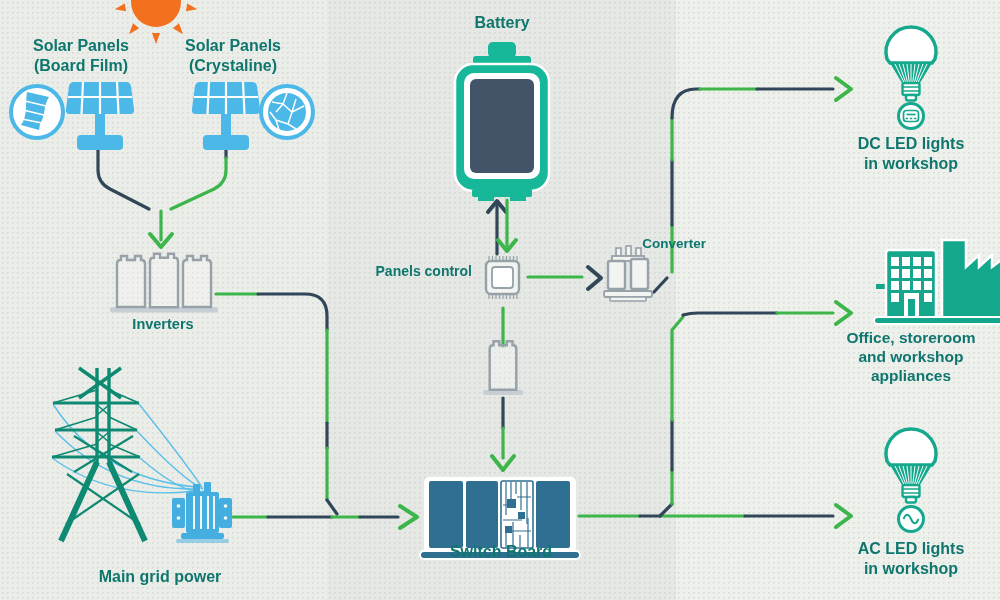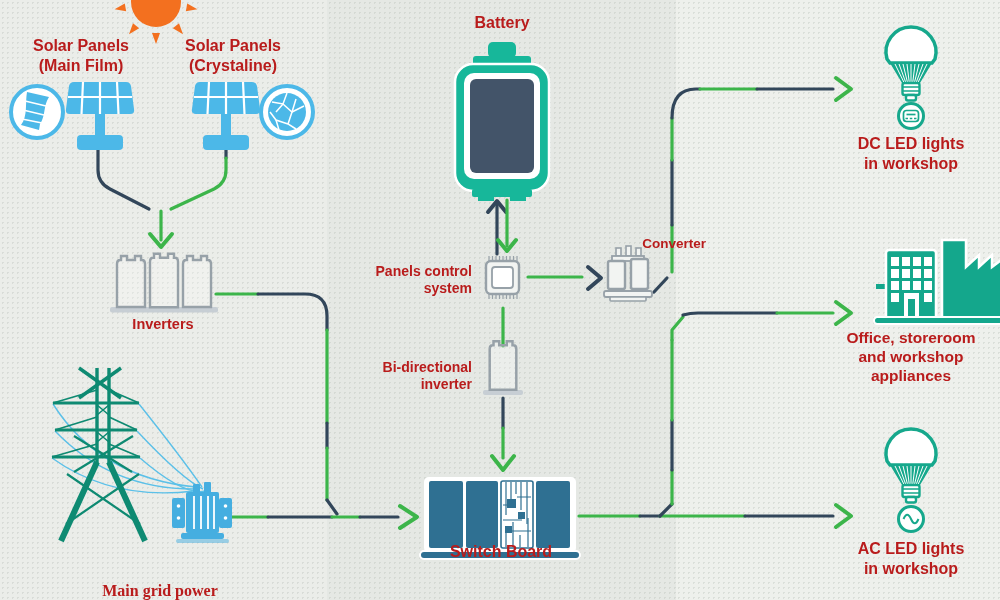--- a/index.html
+++ b/index.html
@@ -5,21 +5,21 @@
   html,body{margin:0;padding:0;}
   #stage{position:relative;width:1000px;height:600px;overflow:hidden;
          font-family:"Liberation Sans",sans-serif;background:#e9ebe7;}
   .band{position:absolute;top:0;bottom:0;
         background-image:radial-gradient(rgba(175,182,173,0.30) 1px,transparent 1px);
         background-size:5px 5px;}
   #band-left{left:0;width:327px;background-color:#ebede9;}
   #band-mid{left:327px;width:349px;background-color:#e5e8e4;}
   #band-right{left:676px;width:324px;background-color:#eef0ec;}
   svg{position:absolute;left:0;top:0;}
-  .lbl{position:absolute;font-weight:bold;color:#b91c1c;text-align:center;line-height:1.22;}
+  .lbl{position:absolute;font-weight:bold;color:#0f766e;text-align:center;line-height:1.22;}
   .lbl.right{text-align:right;}
   .fs16{font-size:16px;} .fs15{font-size:15.5px;} .fs14{font-size:14.5px;}
   .fs14s{font-size:14px;} .fs13{font-size:13.5px;text-align:right;}
 </style>
 </head>
 <body>
 
 <div id="stage">
   <div class="band" id="band-left"></div>
   <div class="band" id="band-mid"></div>
@@ -282,38 +282,33 @@
 
     <use href="#led-bulb" transform="translate(911,428)"></use>
     <g>
       <circle cx="911" cy="519" r="12.5" fill="#fff" stroke="#16a88c" stroke-width="3"></circle>
       <path d="M903.5 519 q3.7 -8.5 7.5 0 t7.5 0" fill="none" stroke="#16a88c" stroke-width="2"></path>
     </g>
   </svg>
 
   <div class="lbl fs16" style="left:6px;top:36px;width:150px;">
     <div>Solar Panels</div>
-    <div>(Main Film)</div>
+    <div>(Board Film)</div>
   </div>
   <div class="lbl fs16" style="left:158px;top:36px;width:150px;">
     <div>Solar Panels</div>
     <div>(Crystaline)</div>
   </div>
   <div class="lbl fs16" style="left:427px;top:13px;width:150px;">Battery</div>
   <div class="lbl fs14" style="left:93px;top:316px;width:140px;">Inverters</div>
   <div class="lbl right fs14s" style="left:312px;top:263px;width:160px;">
     <div>Panels control</div>
-    <div>system</div>
   </div>
   <div class="lbl fs13" style="left:556px;top:236px;width:150px;">Converter</div>
-  <div class="lbl right fs14s" style="left:312px;top:359px;width:160px;">
-    <div>Bi-directional</div>
-    <div>inverter</div>
-  </div>
-  <div class="lbl fs16" style="left:85px;top:581px;width:150px;font-family:Liberation Serif, serif;">Main grid power</div>
+  <div class="lbl fs16" style="left:85px;top:567px;width:150px;">Main grid power</div>
   <div class="lbl fs16" style="left:426px;top:542px;width:150px;">Switch Board</div>
   <div class="lbl fs16" style="left:835px;top:134px;width:152px;">
     <div>DC LED lights</div>
     <div>in workshop</div>
   </div>
   <div class="lbl fs15" style="left:835px;top:329px;width:152px;">
     <div>Office, storeroom</div>
     <div>and workshop</div>
     <div>appliances</div>
   </div>

